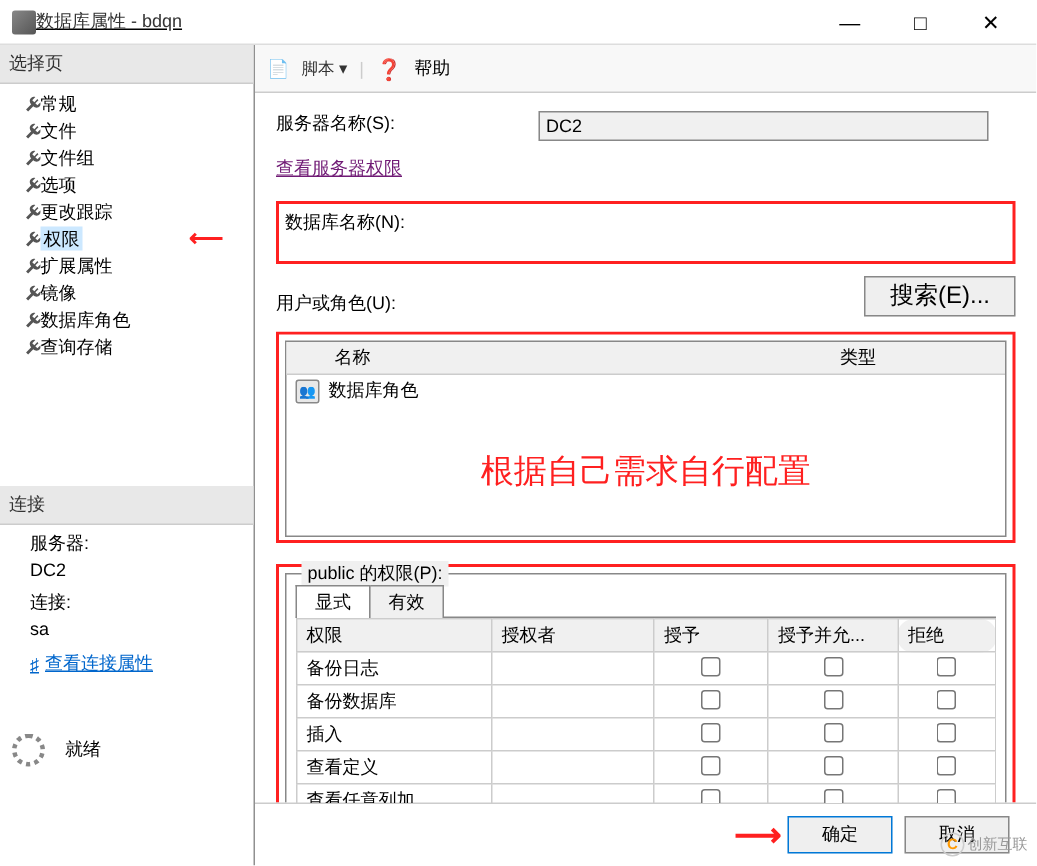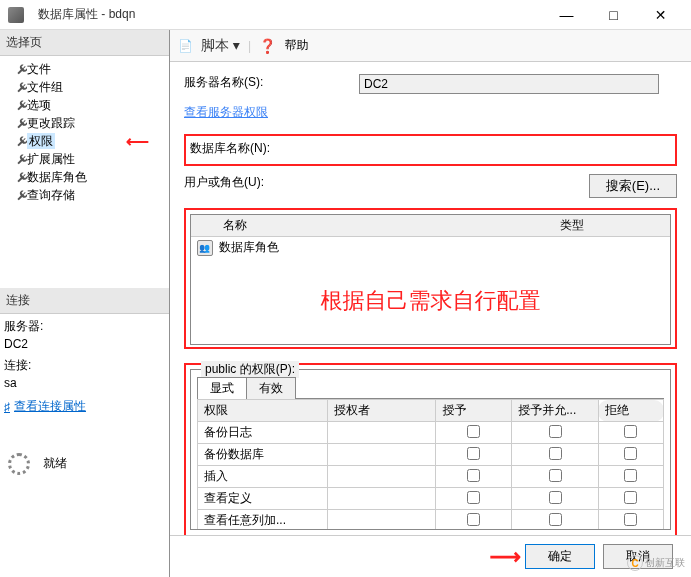--- a/index.html
+++ b/index.html
@@ -1,63 +1,63 @@
 <!DOCTYPE html>
 <html><head>
   <meta charset="utf-8">
   <style>
     * { box-sizing: border-box; margin: 0; padding: 0; }
     body { font-family: "Microsoft YaHei", Arial, sans-serif; font-size: 12px; background: #fff; width: 691px; height: 577px; position: relative; overflow: hidden; }
     
     
     .titlebar { height: 30px; background: #fff; border-bottom: 1px solid #ddd; display: flex; align-items: center; padding: 0 8px; justify-content: space-between; }
-    .titlebar-left { display: flex; align-items: center; gap: 14px; }
+    .titlebar-left { display: flex; align-items: center; gap: 0; text-decoration: underline; }
     .titlebar-icon { width: 16px; height: 16px; background: linear-gradient(135deg,#888,#555); border-radius: 2px; }
     .titlebar-title { font-size: 12px; color: #333; }
     .titlebar-buttons { display: flex; gap: 2px; }
     .titlebar-btn { width: 45px; height: 30px; display: flex; align-items: center; justify-content: center; font-size: 14px; cursor: pointer; }
     
     
     .main { display: flex; height: calc(100% - 30px); }
     
     
     .sidebar { width: 170px; background: #fff; border-right: 1px solid #909090; display: flex; flex-direction: column; }
     .sidebar-header { background: #e8e8e8; padding: 4px 6px; font-size: 12px; color: #333; border-bottom: 1px solid #ccc; }
     .sidebar-tree { padding: 4px 0; }
     .tree-item { display: flex; align-items: center; padding: 1px 8px 1px 16px; cursor: pointer; line-height: 16px; position: relative; }
     .tree-item.selected .label { background: #cce8ff; padding: 0 2px; }
     .arrow-indicator { position: absolute; right: 20px; top: 2px; }
     .arrow-red { color: #ff2020; font-weight: bold; font-size: 16px; }
     .section-spacer { height: 80px; }
     
-    .conn-box { padding: 4px 4px; font-size: 12px; }
+    .conn-box { padding: 4px 20px; font-size: 12px; }
     .conn-label { margin-bottom: 2px; }
     .conn-link { display: flex; align-items: center; color: #0066cc; text-decoration: underline; padding: 2px 0; cursor: pointer; gap: 4px; }
     
     .progress-box { padding: 4px 8px 20px; }
     .spinner { width: 22px; height: 22px; border: 3px dotted #888; border-radius: 50%; display: inline-block; vertical-align: middle; margin-right: 10px; }
     
     
     .content { flex: 1; display: flex; flex-direction: column; overflow: hidden; }
     .toolbar { height: 32px; border-bottom: 1px solid #ccc; display: flex; align-items: center; padding: 0 8px; gap: 8px; background: #f8f8f8; }
-    .tb-drop { font-size: 14px; color: #333; }
+    .tb-drop { font-size: 11px; color: #333; }
     .tb-help { color: #2a7de0; font-size: 14px; }
     
     .form-area { padding: 12px 14px 6px; flex: 0 0 auto; }
     .form-row { display: flex; margin-bottom: 8px; min-height: 22px; }
     .form-label { width: 175px; font-size: 12px; }
-    .form-link { color: #3b82f6; text-decoration: underline; cursor: pointer; font-size: 12px; padding-left: 0; }
+    .form-link { color: #701a75; text-decoration: underline; cursor: pointer; font-size: 12px; padding-left: 0; }
     .form-input { width: 300px; height: 20px; border: 1px solid #888; padding: 0 4px; font-size: 12px; background: #fff; }
     input[readonly].form-input { background: #f0f0f0; }
     
     .hl-red { border: 2px solid #ff2020; padding: 4px 4px 2px 4px; margin-bottom: 8px; }
     
-    .user-role-row { display: flex; align-items: flex-start; margin: 4px 0 4px 0; gap: 8px; }
+    .user-role-row { display: flex; align-items: flex-end; margin: 4px 0 4px 0; gap: 8px; }
     .user-role-label { width: 175px; }
-    .search-btn { border: 1px solid #888; background: #efefef; padding: 2px 16px; font-size: 13px; cursor: pointer; margin-left: auto; }
+    .search-btn { border: 1px solid #888; background: #efefef; padding: 2px 16px; font-size: 16px; cursor: pointer; margin-left: auto; }
     
     .grid { border: 1px solid #888; flex: 1; background: #fff; min-height: 120px; }
     .grid-header { display: flex; background: #f0f0f0; border-bottom: 1px solid #ccc; padding: 2px 0; font-size: 12px; }
     .grid-header .col-icon { width: 28px; }
     .grid-header .col-name { flex: 1; padding-left: 4px; }
     .grid-header .col-type { width: 110px; }
     .grid-row { display: flex; padding: 2px 0; font-size: 12px; align-items: center; }
     .grid-row .col-icon { width: 28px; text-align: center; }
     .role-icon { width: 16px; height: 16px; display: inline-block; background: #e8e8e8; border: 1px solid #888; border-radius: 2px; font-size: 9px; line-height: 14px; }
     .grid-row .col-name { flex: 1; padding-left: 4px; }
@@ -108,20 +108,26 @@
 
 <div class="main">
 
   <div class="sidebar">
     <div class="sidebar-header">选择页</div>
     <div class="sidebar-tree">
       <div class="tree-item">
           <svg class="wrench-svg" viewBox="0 0 16 16">
             <path fill="#555" d="M13 3l-3 3-2-2 3-3c-2-1-4 0-5 2s0 4 1 5l-5 5 2 2 5-5c1 1 3 2 5 1s3-3 2-5l-3 3-2-2 3-3z"></path>
           </svg>
+          <span class="label">常规</span>
+        </div>
+      <div class="tree-item">
+          <svg class="wrench-svg" viewBox="0 0 16 16">
+            <path fill="#555" d="M13 3l-3 3-2-2 3-3c-2-1-4 0-5 2s0 4 1 5l-5 5 2 2 5-5c1 1 3 2 5 1s3-3 2-5l-3 3-2-2 3-3z"></path>
+          </svg>
           <span class="label">文件</span>
         </div>
       <div class="tree-item">
           <svg class="wrench-svg" viewBox="0 0 16 16">
             <path fill="#555" d="M13 3l-3 3-2-2 3-3c-2-1-4 0-5 2s0 4 1 5l-5 5 2 2 5-5c1 1 3 2 5 1s3-3 2-5l-3 3-2-2 3-3z"></path>
           </svg>
           <span class="label">文件组</span>
         </div>
       <div class="tree-item">
           <svg class="wrench-svg" viewBox="0 0 16 16">
@@ -140,20 +146,26 @@
             <path fill="#555" d="M13 3l-3 3-2-2 3-3c-2-1-4 0-5 2s0 4 1 5l-5 5 2 2 5-5c1 1 3 2 5 1s3-3 2-5l-3 3-2-2 3-3z"></path>
           </svg>
           <span class="label">权限</span>
           <span class="arrow-indicator arrow-red">⟵</span>
         </div>
       <div class="tree-item">
           <svg class="wrench-svg" viewBox="0 0 16 16">
             <path fill="#555" d="M13 3l-3 3-2-2 3-3c-2-1-4 0-5 2s0 4 1 5l-5 5 2 2 5-5c1 1 3 2 5 1s3-3 2-5l-3 3-2-2 3-3z"></path>
           </svg>
           <span class="label">扩展属性</span>
+        </div>
+      <div class="tree-item">
+          <svg class="wrench-svg" viewBox="0 0 16 16">
+            <path fill="#555" d="M13 3l-3 3-2-2 3-3c-2-1-4 0-5 2s0 4 1 5l-5 5 2 2 5-5c1 1 3 2 5 1s3-3 2-5l-3 3-2-2 3-3z"></path>
+          </svg>
+          <span class="label">镜像</span>
         </div>
       <div class="tree-item">
           <svg class="wrench-svg" viewBox="0 0 16 16">
             <path fill="#555" d="M13 3l-3 3-2-2 3-3c-2-1-4 0-5 2s0 4 1 5l-5 5 2 2 5-5c1 1 3 2 5 1s3-3 2-5l-3 3-2-2 3-3z"></path>
           </svg>
           <span class="label">数据库角色</span>
         </div>
       <div class="tree-item">
           <svg class="wrench-svg" viewBox="0 0 16 16">
             <path fill="#555" d="M13 3l-3 3-2-2 3-3c-2-1-4 0-5 2s0 4 1 5l-5 5 2 2 5-5c1 1 3 2 5 1s3-3 2-5l-3 3-2-2 3-3z"></path>
@@ -191,21 +203,21 @@
 
     <div class="form-area">
       <div class="form-row">
         <div class="form-label">服务器名称(S):</div>
         <input class="form-input" readonly="" value="DC2" style="">
       </div>
       <div class="form-row">
         <a class="form-link">查看服务器权限</a>
       </div>
       <div class="hl-red">
-        <div class="form-row" style="margin-bottom:0;flex-direction:column;">
+        <div class="form-row" style="margin-bottom:10px;flex-direction:column;">
           <div class="form-label">数据库名称(N):</div>
         </div>
       </div>
       <div class="user-role-row">
         <div class="user-role-label">用户或角色(U):</div>
         <button class="search-btn">搜索(E)...</button>
       </div>
     </div>
 
     <div class="inner-wrap">

